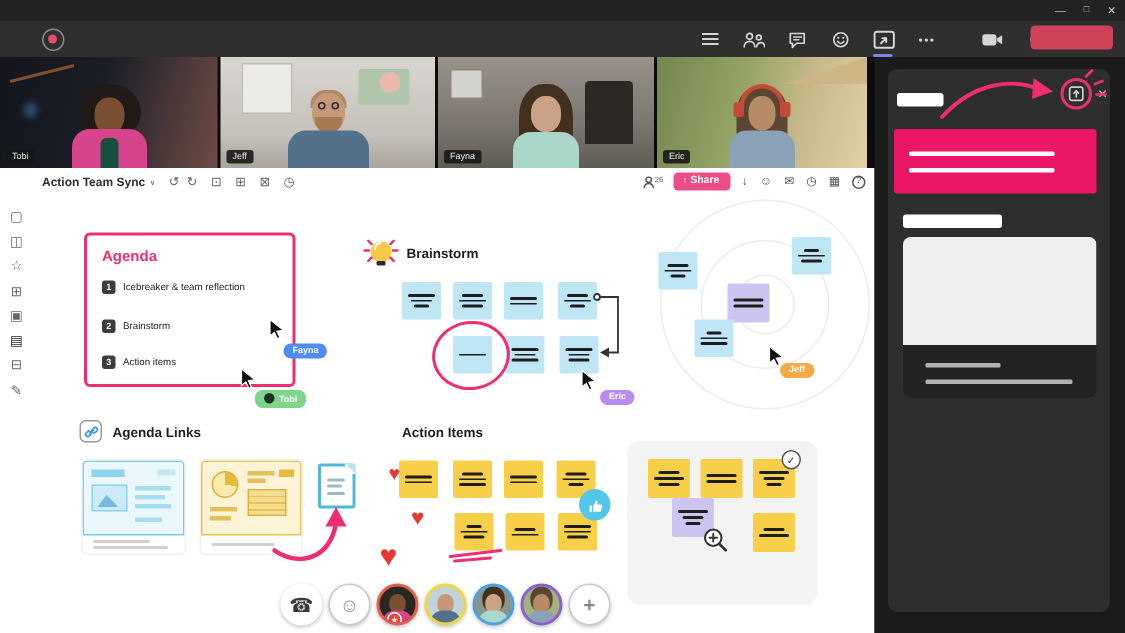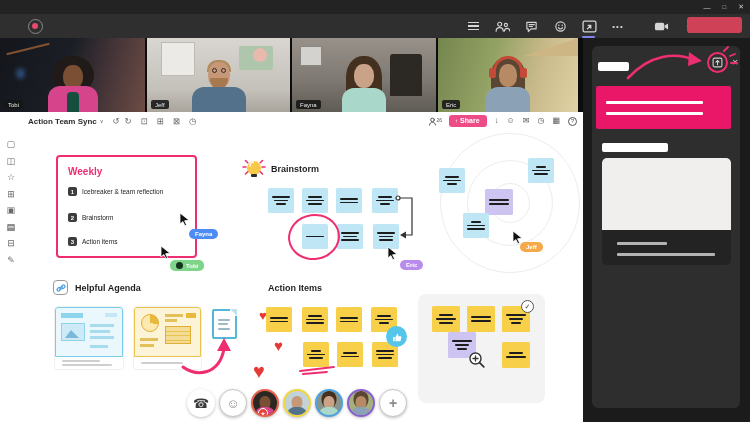--- a/index.html
+++ b/index.html
@@ -330,21 +330,21 @@
     </div>
   </div>
 
   <div id="canvas">
 
     <div class="ring" style="left:418px;top:3px;width:140px;height:140px;"></div>
     <div class="ring" style="left:445px;top:30px;width:86px;height:86px;"></div>
     <div class="ring" style="left:468px;top:53px;width:40px;height:40px;"></div>
 
     <div class="abs" id="agframe"></div>
-    <div class="abs" id="agtitle">Weekly</div>
+    <div class="abs" id="agtitle">Agenda</div>
     <div class="agrow" style="top:57px;">
       <span class="agnum">1</span>
       <span class="aglab">Icebreaker &amp; team reflection</span>
     </div>
     <div class="agrow" style="top:83px;">
       <span class="agnum">2</span>
       <span class="aglab">Brainstorm</span>
     </div>
     <div class="agrow" style="top:107px;">
       <span class="agnum">3</span>
@@ -424,21 +424,21 @@
 
     <div class="abs" id="hlicon">
       <svg viewBox="0 0 12 12" style="width:10px;height:10px;">
         <g fill="none" stroke="#4aa0e8" stroke-width="1.6" stroke-linecap="round">
           <path d="M4.5 7.5l3-3"></path>
           <rect x="1.2" y="5.8" width="4.6" height="3.4" rx="1.7" transform="rotate(-45 3.5 7.5)"></rect>
           <rect x="6.2" y="2.8" width="4.6" height="3.4" rx="1.7" transform="rotate(-45 8.5 4.5)"></rect>
         </g>
       </svg>
     </div>
-    <div class="sectitle" style="left:53px;top:153px;">Helpful Agenda</div>
+    <div class="sectitle" style="left:53px;top:153px;">Agenda Links</div>
 
     <div class="lcard" style="left:33px;top:177px;">
       <div class="lbody" style="background:#eaf7fc;border:1.5px solid #79cde8;border-radius:3px 3px 0 0;">
         <div class="abs" style="left:5px;top:5px;width:22px;height:5px;background:#8ed4ec;"></div>
         <div class="abs" style="right:5px;top:5px;width:12px;height:4px;background:#c4e8f4;"></div>
         <div class="abs" style="left:5px;top:15px;width:24px;height:18px;background:#cfeaf7;border:1px solid #8ed4ec;"></div>
         <div class="abs" style="left:5px;top:22px;width:0;height:0;border-left:6px solid transparent;border-right:8px solid transparent;border-bottom:8px solid #79b8d8;margin-left:4px;"></div>
         <div class="abs" style="left:34px;top:16px;width:24px;height:2.5px;background:#a5dcee;"></div>
         <div class="abs" style="left:34px;top:22px;width:20px;height:2.5px;background:#a5dcee;"></div>
         <div class="abs" style="left:34px;top:28px;width:24px;height:2.5px;background:#a5dcee;"></div>

